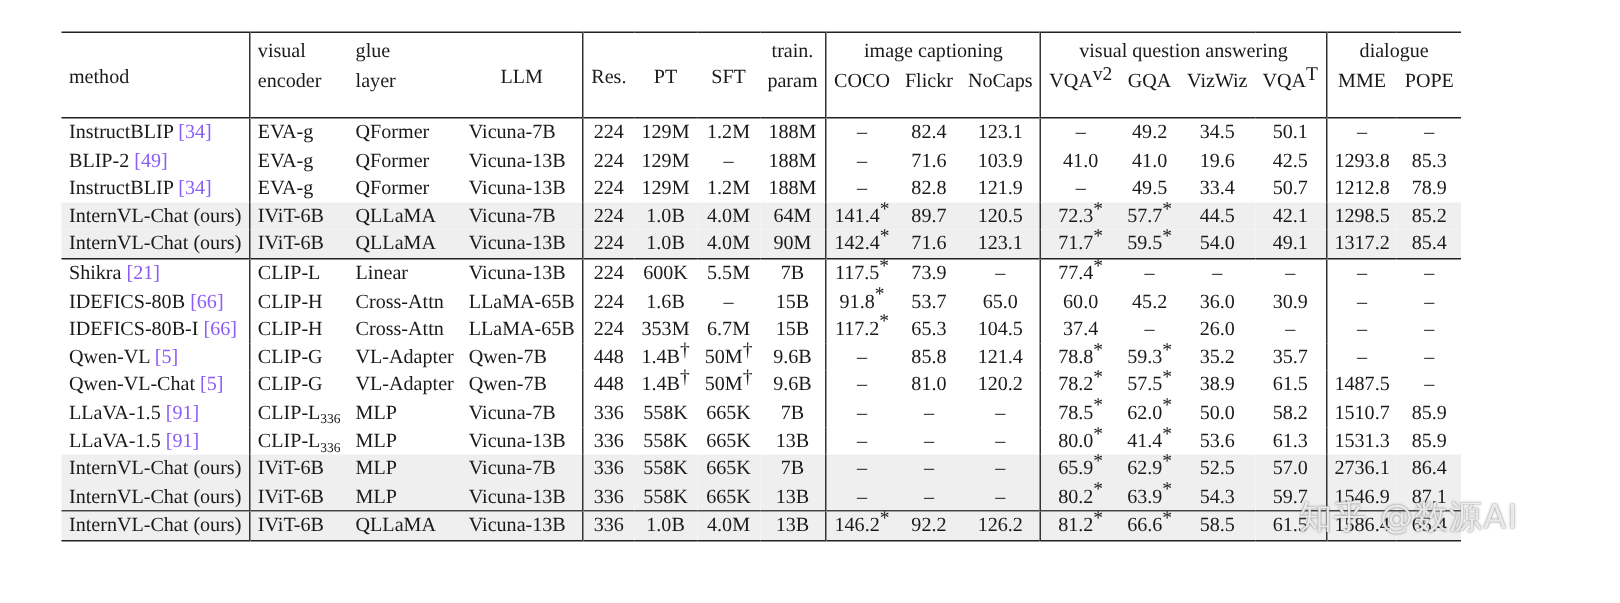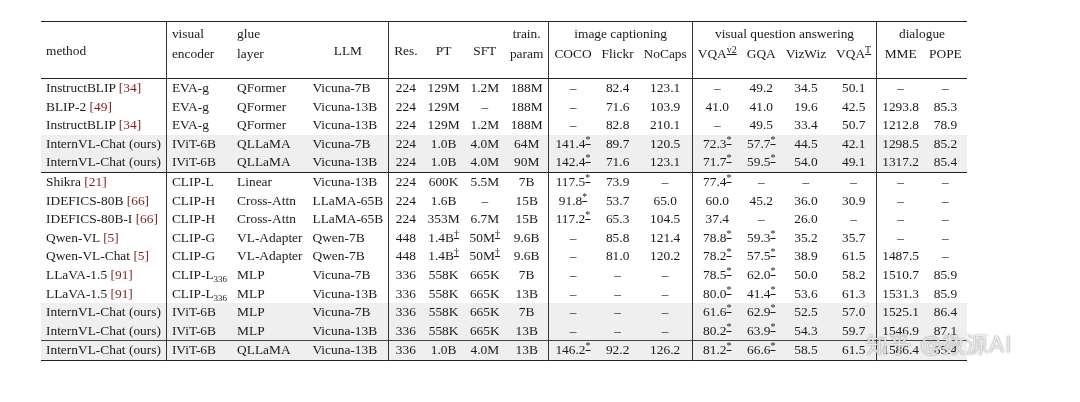--- a/index.html
+++ b/index.html
@@ -15,23 +15,23 @@
   thead tr.h2 { border-bottom: 1.2px solid #222; }
   tbody.grp1 { border-bottom: 1.2px solid #222; }
   tr.last-sep { border-top: 1px solid #444; }
   tbody.grp2 tr:last-child td { }
   table.results tbody:last-of-type tr:last-child { border-bottom: 1.2px solid #222; }
   .vl { border-left: 1px solid #333; }
   .l { text-align: left; }
   .c { text-align: center; }
   .r { text-align: center; }
   tr.shade td { background: #efefef; }
-  .cite { color: #7f1d1d; }
+  .cite { color: #8b5cf6; }
   .b { font-weight: bold; }
-  sup { font-size: 10px; line-height: 0; vertical-align: 5px; text-decoration: underline; }
+  sup { font-size: 13px; line-height: 0; vertical-align: 5px; }
   sub { font-size: 9px; line-height: 0; vertical-align: -3px; }
   td.method { padding-left: 6px; padding-right: 4px; }
   .watermark { position: absolute; left: 866px; top: 330px; font-family: "DejaVu Sans", sans-serif;
                font-size: 22px; color: rgba(255,255,255,0.82); letter-spacing: 1px;
                text-shadow: 0 0 1px rgba(120,120,120,0.9), 0 0 2px rgba(120,120,120,0.5);
                pointer-events: none; white-space: nowrap; }
 </style>
 </head>
 <body>
 
@@ -108,21 +108,21 @@
         <td class="l method"><span>InstructBLIP</span> <span class="cite">[34]</span></td>
         <td class="l vl"><span>EVA-g</span></td>
         <td class="l">QFormer</td>
         <td class="l">Vicuna-13B</td>
         <td class="c vl"><span>224</span></td>
         <td class="c"><span>129M</span></td>
         <td class="c"><span>1.2M</span></td>
         <td class="r"><span>188M</span></td>
         <td class="c vl"><span>–</span></td>
         <td class="c"><span>82.8</span></td>
-        <td class="c"><span>210.1</span></td>
+        <td class="c"><span>121.9</span></td>
         <td class="c vl"><span>–</span></td>
         <td class="c"><span>49.5</span></td>
         <td class="c"><span>33.4</span></td>
         <td class="r"><span>50.7</span></td>
         <td class="c vl"><span>1212.8</span></td>
         <td class="c"><span>78.9</span></td>
       </tr>
       <tr class="shade">
         <td class="l method"><span>InternVL-Chat (ours)</span></td>
         <td class="l vl"><span>IViT-6B</span></td>
@@ -301,25 +301,25 @@
         <td class="l vl"><span>IViT-6B</span></td>
         <td class="l">MLP</td>
         <td class="l">Vicuna-7B</td>
         <td class="c vl"><span>336</span></td>
         <td class="c"><span>558K</span></td>
         <td class="c"><span>665K</span></td>
         <td class="r"><span>7B</span></td>
         <td class="c vl"><span>–</span></td>
         <td class="c"><span>–</span></td>
         <td class="c"><span>–</span></td>
-        <td class="c vl"><span>61.6</span><sup>*</sup></td>
+        <td class="c vl"><span>65.9</span><sup>*</sup></td>
         <td class="c"><span>62.9</span><sup>*</sup></td>
         <td class="c"><span>52.5</span></td>
         <td class="r"><span>57.0</span></td>
-        <td class="c vl"><span>1525.1</span></td>
+        <td class="c vl"><span>2736.1</span></td>
         <td class="c"><span>86.4</span></td>
       </tr>
       <tr class="shade">
         <td class="l method"><span>InternVL-Chat (ours)</span></td>
         <td class="l vl"><span>IViT-6B</span></td>
         <td class="l">MLP</td>
         <td class="l">Vicuna-13B</td>
         <td class="c vl"><span>336</span></td>
         <td class="c"><span>558K</span></td>
         <td class="c"><span>665K</span></td>

